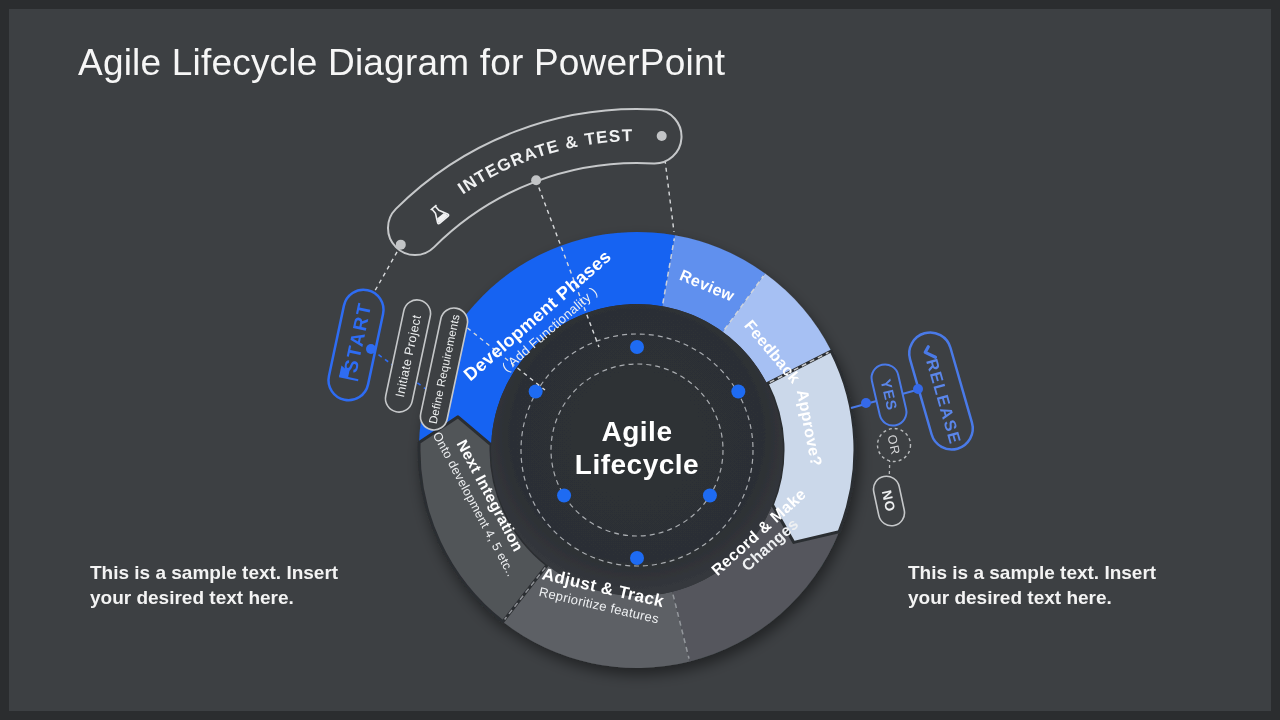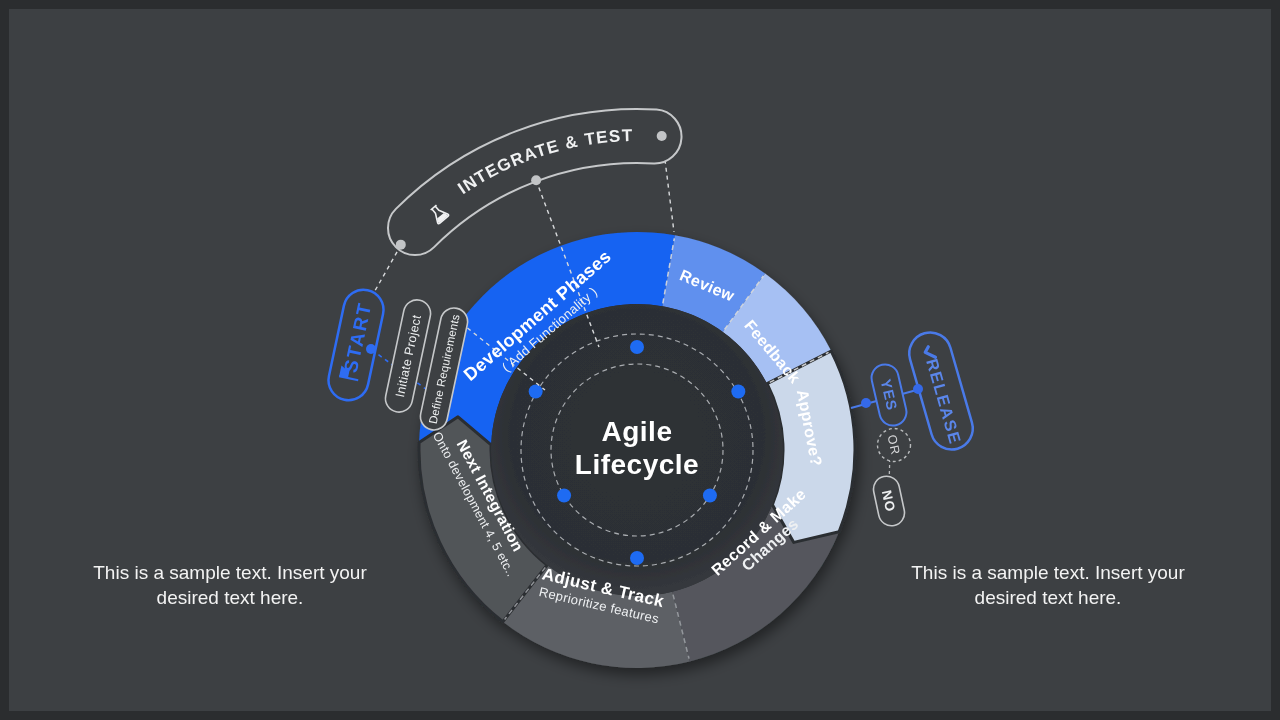--- a/index.html
+++ b/index.html
@@ -1,30 +1,31 @@
 <!DOCTYPE html>
 <html><head>
 <meta charset="utf-8">
 <style>
   html,body{margin:0;padding:0;width:1280px;height:720px;overflow:hidden;background:#2b2d2f;}
   .slide{position:absolute;left:9px;top:9px;right:9px;bottom:9px;background:#3d4043;
          font-family:"Liberation Sans",sans-serif;}
   .slide-title{position:absolute;left:69px;top:33px;margin:0;font-size:37px;font-weight:400;
                color:#f6f6f6;letter-spacing:0.2px;}
-  .caption{position:absolute;width:280px;text-align:center;font-size:19px;line-height:1.32;
-           color:#f3f3f3;top:551px;}
+  .caption{position:absolute;width:280px;text-align:left;font-size:19px;line-height:1.32;
+           color:#f3f3f3;top:551px;font-weight:bold;}
   .caption.left{left:81px;}
   .caption.right{left:899px;}
   svg.diagram{position:absolute;left:-9px;top:-9px;width:1280px;height:720px;}
   text{font-family:"Liberation Sans",sans-serif;}
 </style>
 </head>
 <body>
 
 <div class="slide">
+  <h1 class="slide-title">Agile Lifecycle Diagram for PowerPoint</h1>
 
   <svg class="diagram" id="diagram-svg" viewBox="0 0 1280 720">
     <defs>
       <filter id="ds" x="-25%" y="-25%" width="150%" height="150%">
         <feDropShadow dx="3" dy="7" stdDeviation="7" flood-color="#000000" flood-opacity="0.45"></feDropShadow>
       </filter>
       <radialGradient id="cg" cx="50%" cy="45%" r="60%">
         <stop offset="0%" stop-color="#2e3136"></stop>
         <stop offset="72%" stop-color="#2c2f34"></stop>
         <stop offset="100%" stop-color="#3a3d42"></stop>

